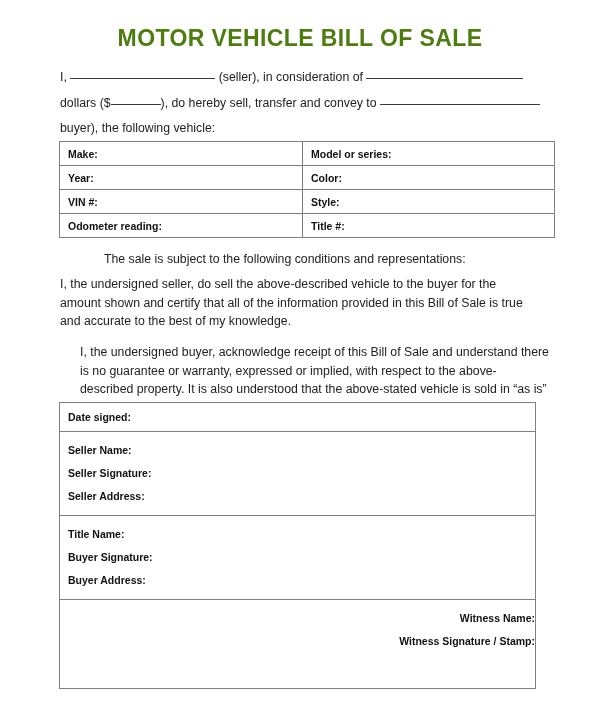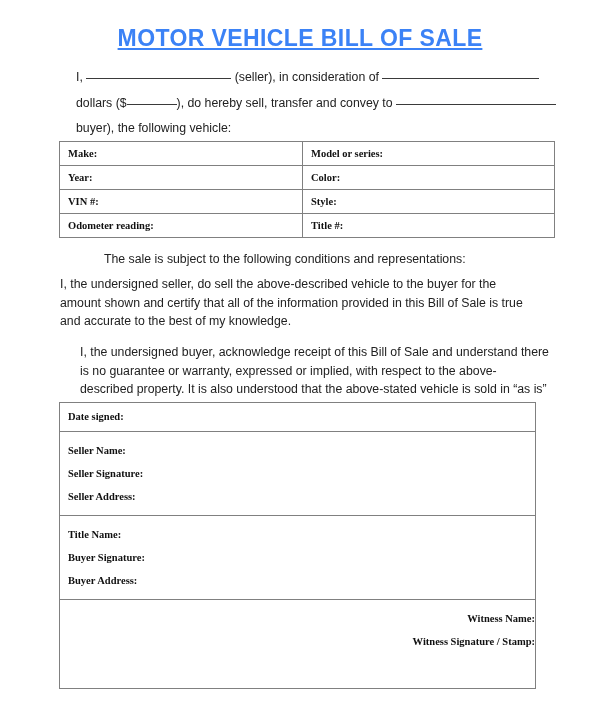--- a/index.html
+++ b/index.html
@@ -26,38 +26,36 @@
   
   .doc-title {
     position: absolute;
     top: 24px;
     left: 0;
     width: 600px;
     text-align: center;
     font-size: 23px;
     font-weight: bold;
     letter-spacing: 0.4px;
-    color: #3b82f6;
+    color: #4d7c0f;
     line-height: 28px;
-    text-decoration: underline;
   }
 
   
   .intro {
     position: absolute;
     top: 65px;
     left: 60px;
     width: 480px;
     font-size: 12.3px;
     line-height: 25.5px;
     color: #222222;
   }
   .intro-line {
     white-space: nowrap;
-    margin-left: 16px;
   }
   .blank {
     display: inline-block;
     border-bottom: 1px solid #3a3a3a;
     vertical-align: baseline;
     position: relative;
     top: -2px;
   }
   .blank-a { width: 145px; }
   .blank-b { width: 157px; }
@@ -71,21 +69,20 @@
     table-layout: fixed;
     background: #ffffff;
   }
   .tbl td {
     border: 1px solid #808080;
     font-size: 10.5px;
     font-weight: bold;
     color: #111111;
     padding: 0 0 0 8px;
     vertical-align: middle;
-    font-family: Liberation Serif, serif;
   }
 
   
   .vehicle-table {
     top: 141px;
     left: 59px;
     width: 477px;
   }
   .vehicle-table td {
     height: 23px;

